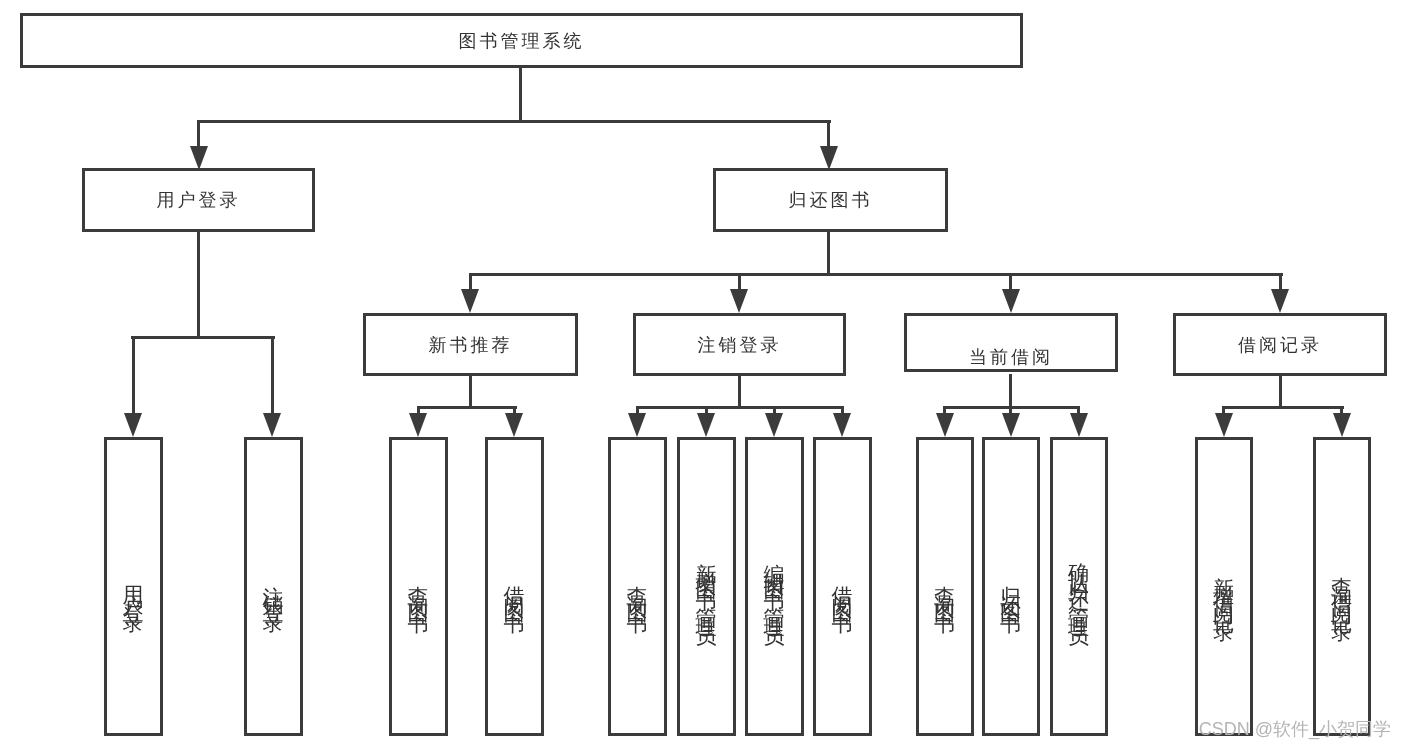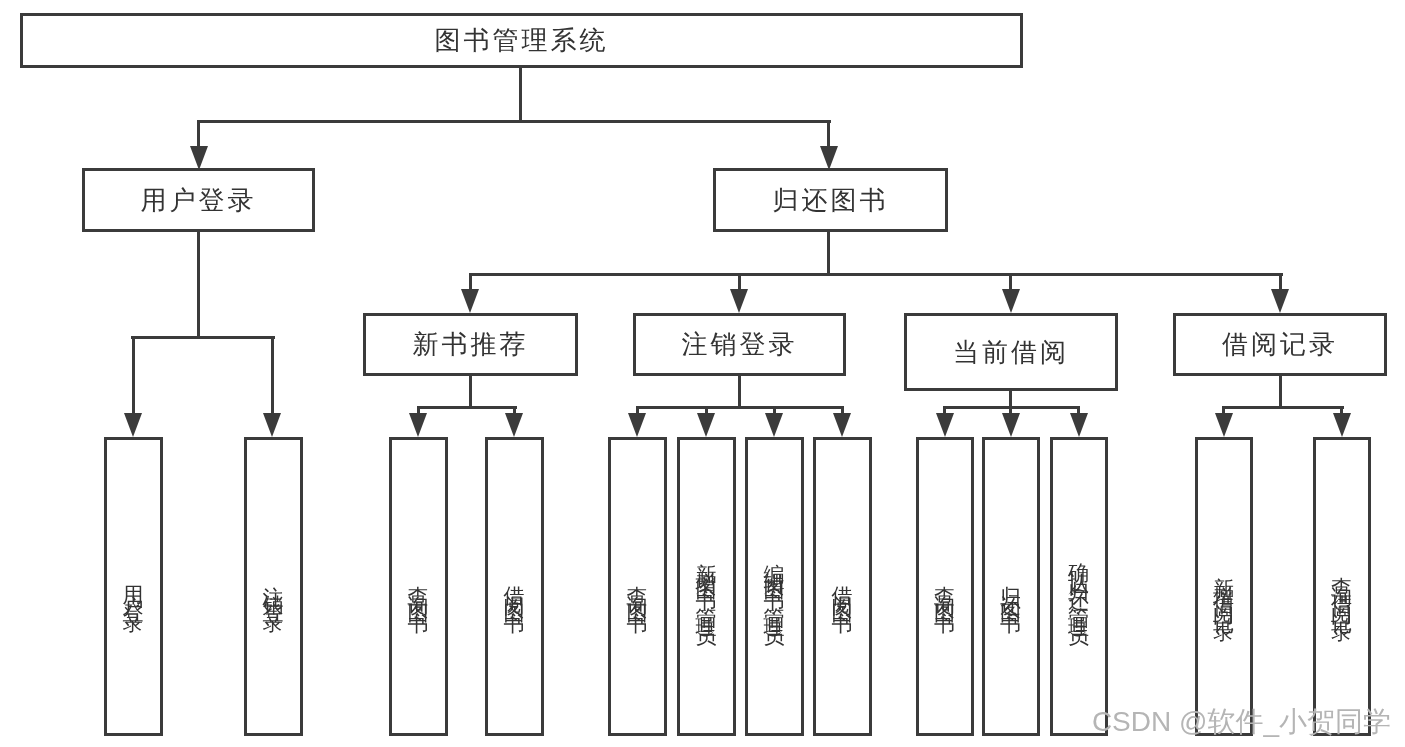--- a/index.html
+++ b/index.html
@@ -5,34 +5,34 @@
   html,body{margin:0;padding:0;background:#ffffff;}
   #canvas{
     position:relative;width:1405px;height:747px;background:#ffffff;
     font-family:"Liberation Sans","DejaVu Sans",sans-serif;overflow:hidden;
   }
   .node{
     position:absolute;box-sizing:border-box;background:#ffffff;
     border:3px solid #3b3b3b;color:#333333;
     display:flex;align-items:center;justify-content:center;
   }
-  .h-node{font-size:26px;letter-spacing:3px;white-space:nowrap;}
+  .h-node{font-size:18px;letter-spacing:3px;white-space:nowrap;}
   .v-node{
     writing-mode:vertical-rl;text-orientation:mixed;
     font-size:21px;letter-spacing:9px;line-height:1;
   }
   .line{position:absolute;background:#3b3b3b;}
   .arrow{
     position:absolute;width:0;height:0;
     border-left:9px solid transparent;border-right:9px solid transparent;
     border-top:24px solid #3b3b3b;
   }
   .watermark{
     position:absolute;right:14px;bottom:6px;z-index:10;
-    color:#b5b5b5;font-size:28px;white-space:nowrap;
+    color:#b5b5b5;font-size:18px;white-space:nowrap;
   }
 </style>
 </head>
 <body>
 
 <div id="canvas">
 
   <div class="line" style="left:519px;top:66px;width:3px;height:57px;"></div>
   <div class="line" style="left:197px;top:120px;width:634px;height:3px;"></div>
   <div class="line" style="left:197px;top:120px;width:3px;height:28px;"></div>
@@ -102,21 +102,21 @@
   <div class="node h-node" style="left:713px;top:168px;width:235px;height:64px;">
     <span>归还图书</span>
   </div>
 
   <div class="node h-node" style="left:363px;top:313px;width:215px;height:63px;">
     <span>新书推荐</span>
   </div>
   <div class="node h-node" style="left:633px;top:313px;width:213px;height:63px;">
     <span>注销登录</span>
   </div>
-  <div class="node h-node" style="left:904px;top:313px;width:214px;height:78px;">
+  <div class="node h-node" style="left:904px;top:313px;width:214px;height:59px;align-items:flex-end;">
     <span>当前借阅</span>
   </div>
   <div class="node h-node" style="left:1173px;top:313px;width:214px;height:63px;">
     <span>借阅记录</span>
   </div>
 
   <div class="node v-node" style="left:104px;top:437px;width:59px;height:299px;">
     <span>用户登录</span>
   </div>
   <div class="node v-node" style="left:244px;top:437px;width:59px;height:299px;">

